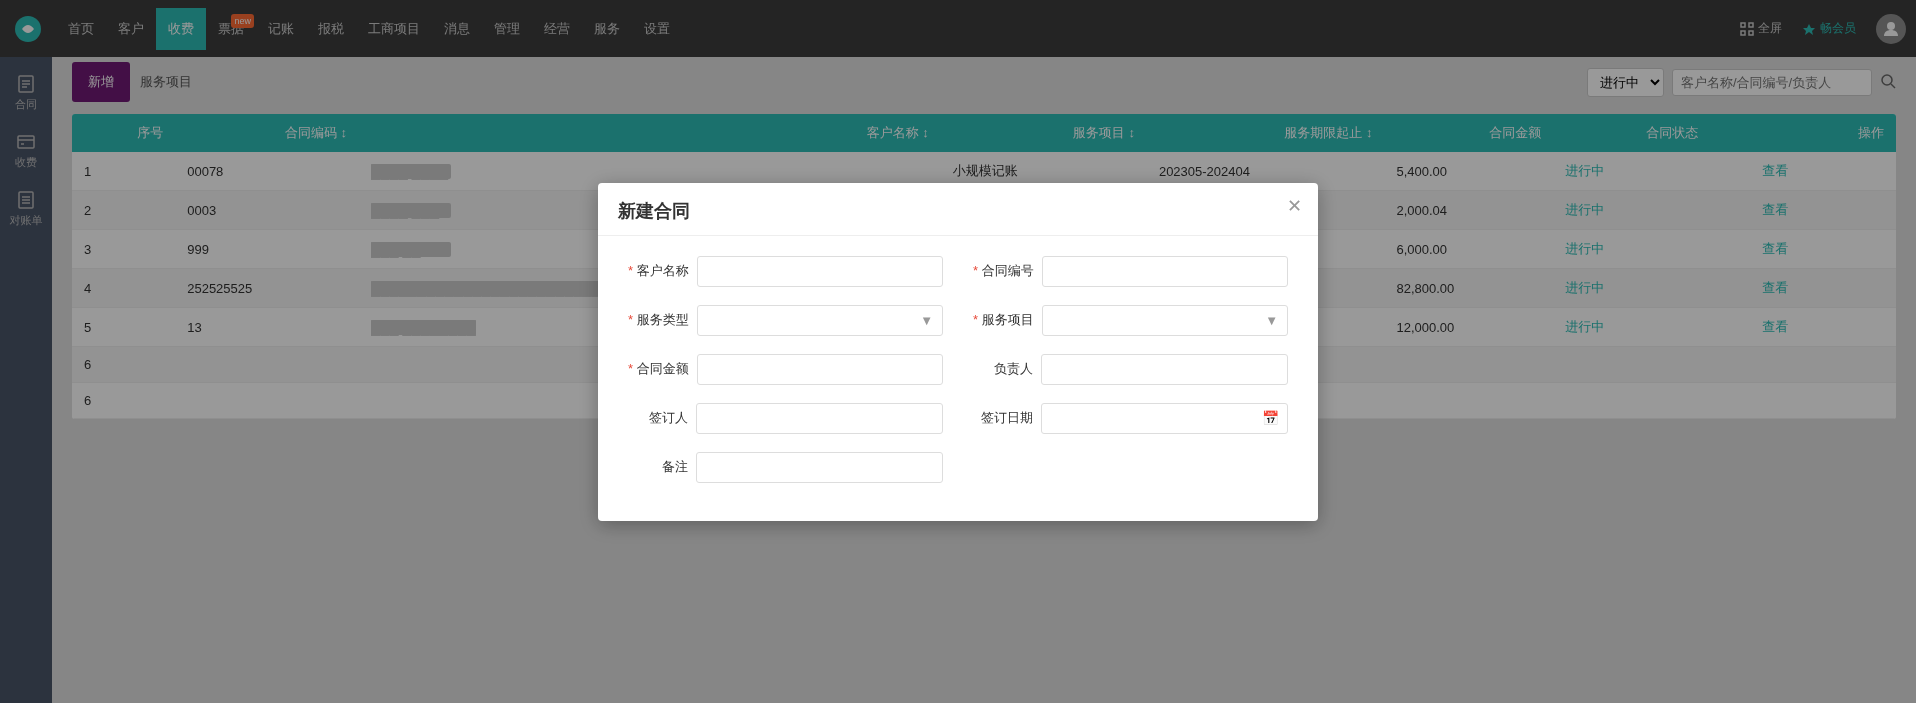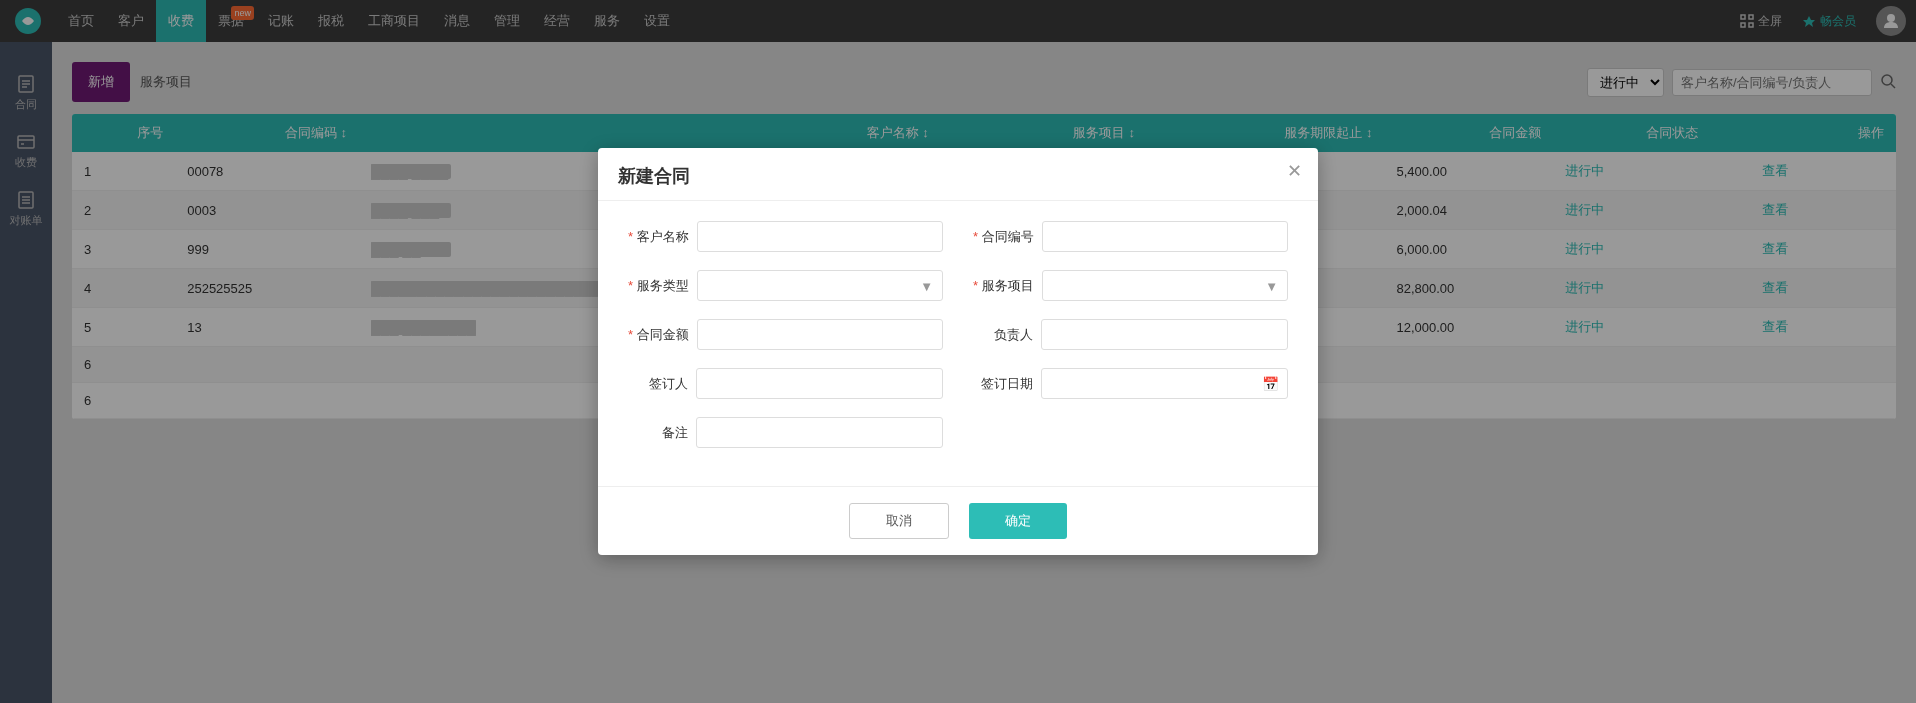--- a/index.html
+++ b/index.html
@@ -1,20 +1,20 @@
 <!DOCTYPE html>
 <html><head>
   <meta charset="utf-8">
   <style>
     * { box-sizing: border-box; margin: 0; padding: 0; }
     body { font-family: "Microsoft YaHei", Arial, sans-serif; font-size: 13px; background: #e8e8e8; overflow: hidden; }
 
     
     .top-nav {
-      height: 42px;
+      height: 57px;
       background: #3d3d3d;
       display: flex;
       align-items: center;
       padding: 0 10px;
       position: fixed;
       top: 0; left: 0; right: 0;
       z-index: 100;
     }
     .top-nav .logo {
       width: 36px; height: 36px;
@@ -584,18 +584,14 @@
       </div>
 
       <div class="form-row">
         <div class="form-group">
           <label class="form-label">备注</label>
           <input class="form-input" type="text" style="flex: 1 1 0%;">
         </div>
         <div style="flex:1"></div>
       </div>
     </div>
-    <div class="modal-footer">
-      <button class="btn-cancel">取消</button>
-      <button class="btn-confirm">确定</button>
-    </div>
   </div>
 </div>
 
 </body></html>

